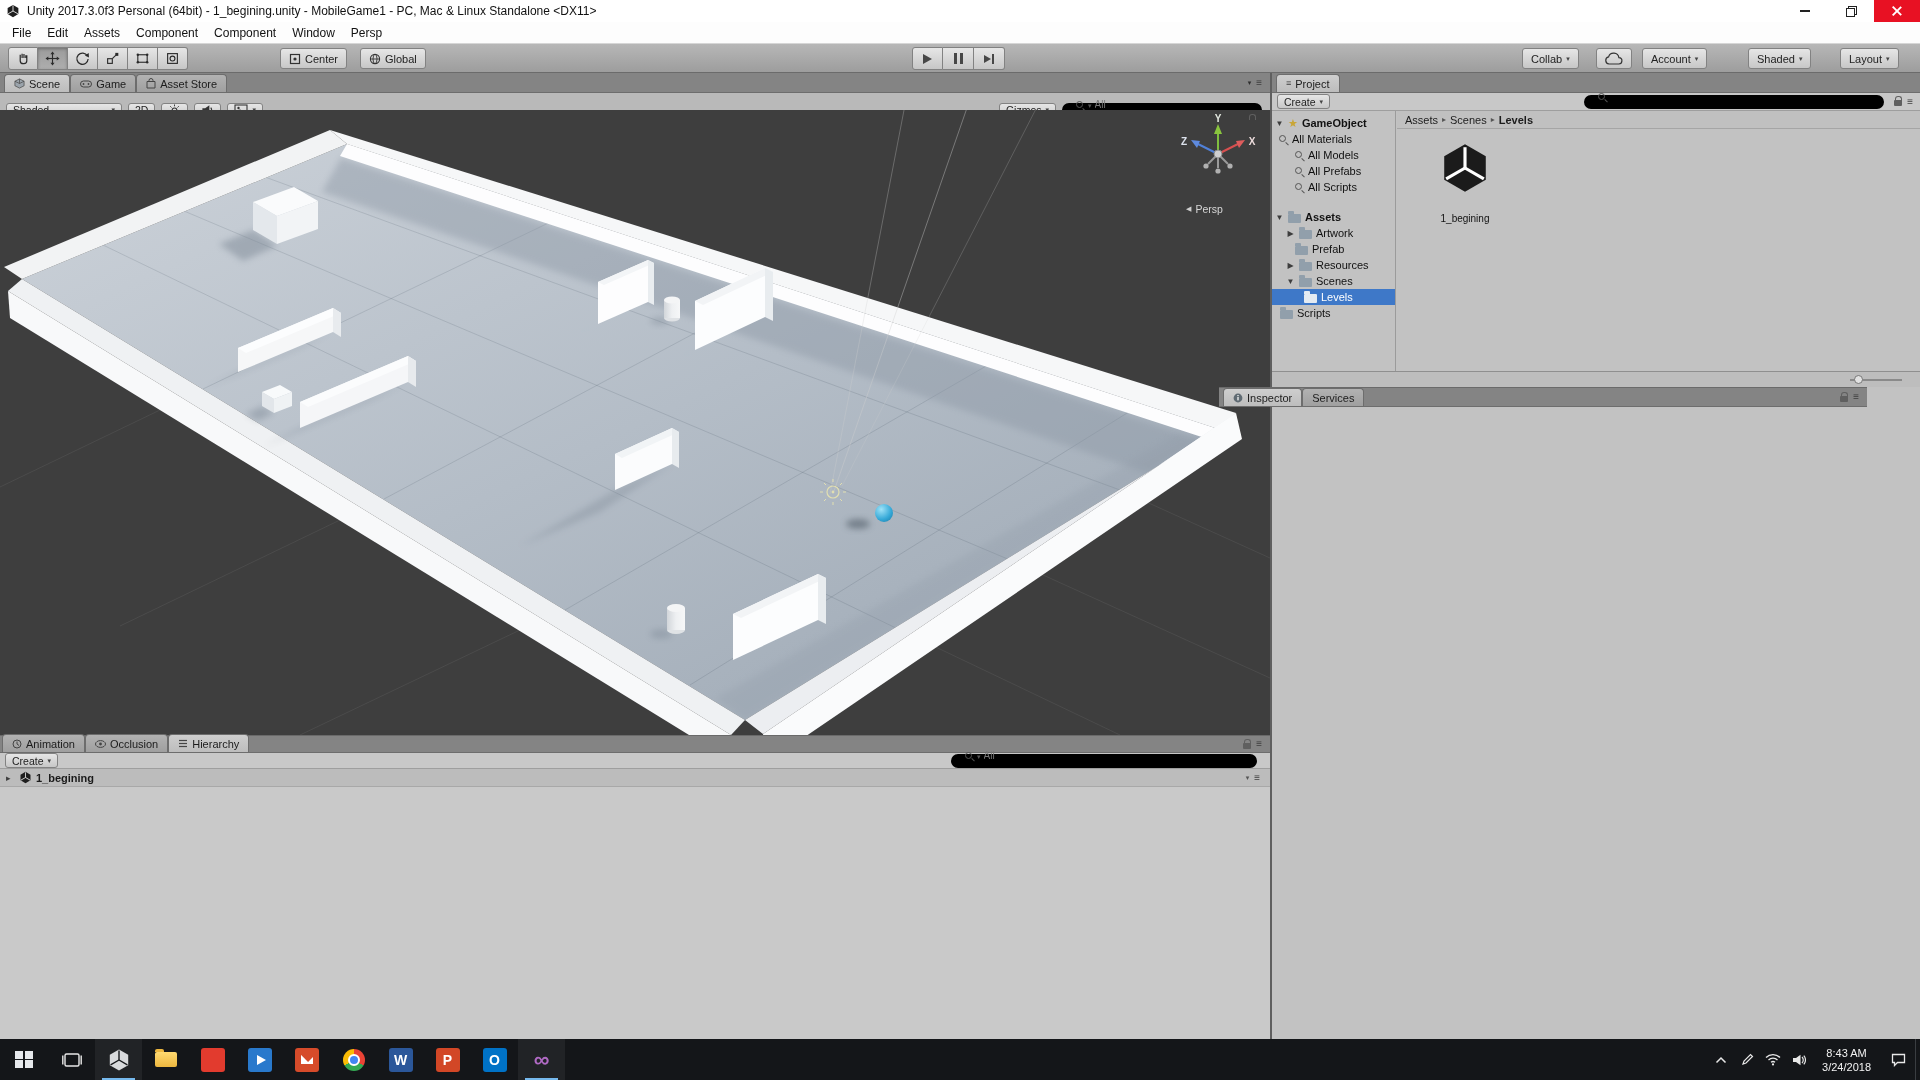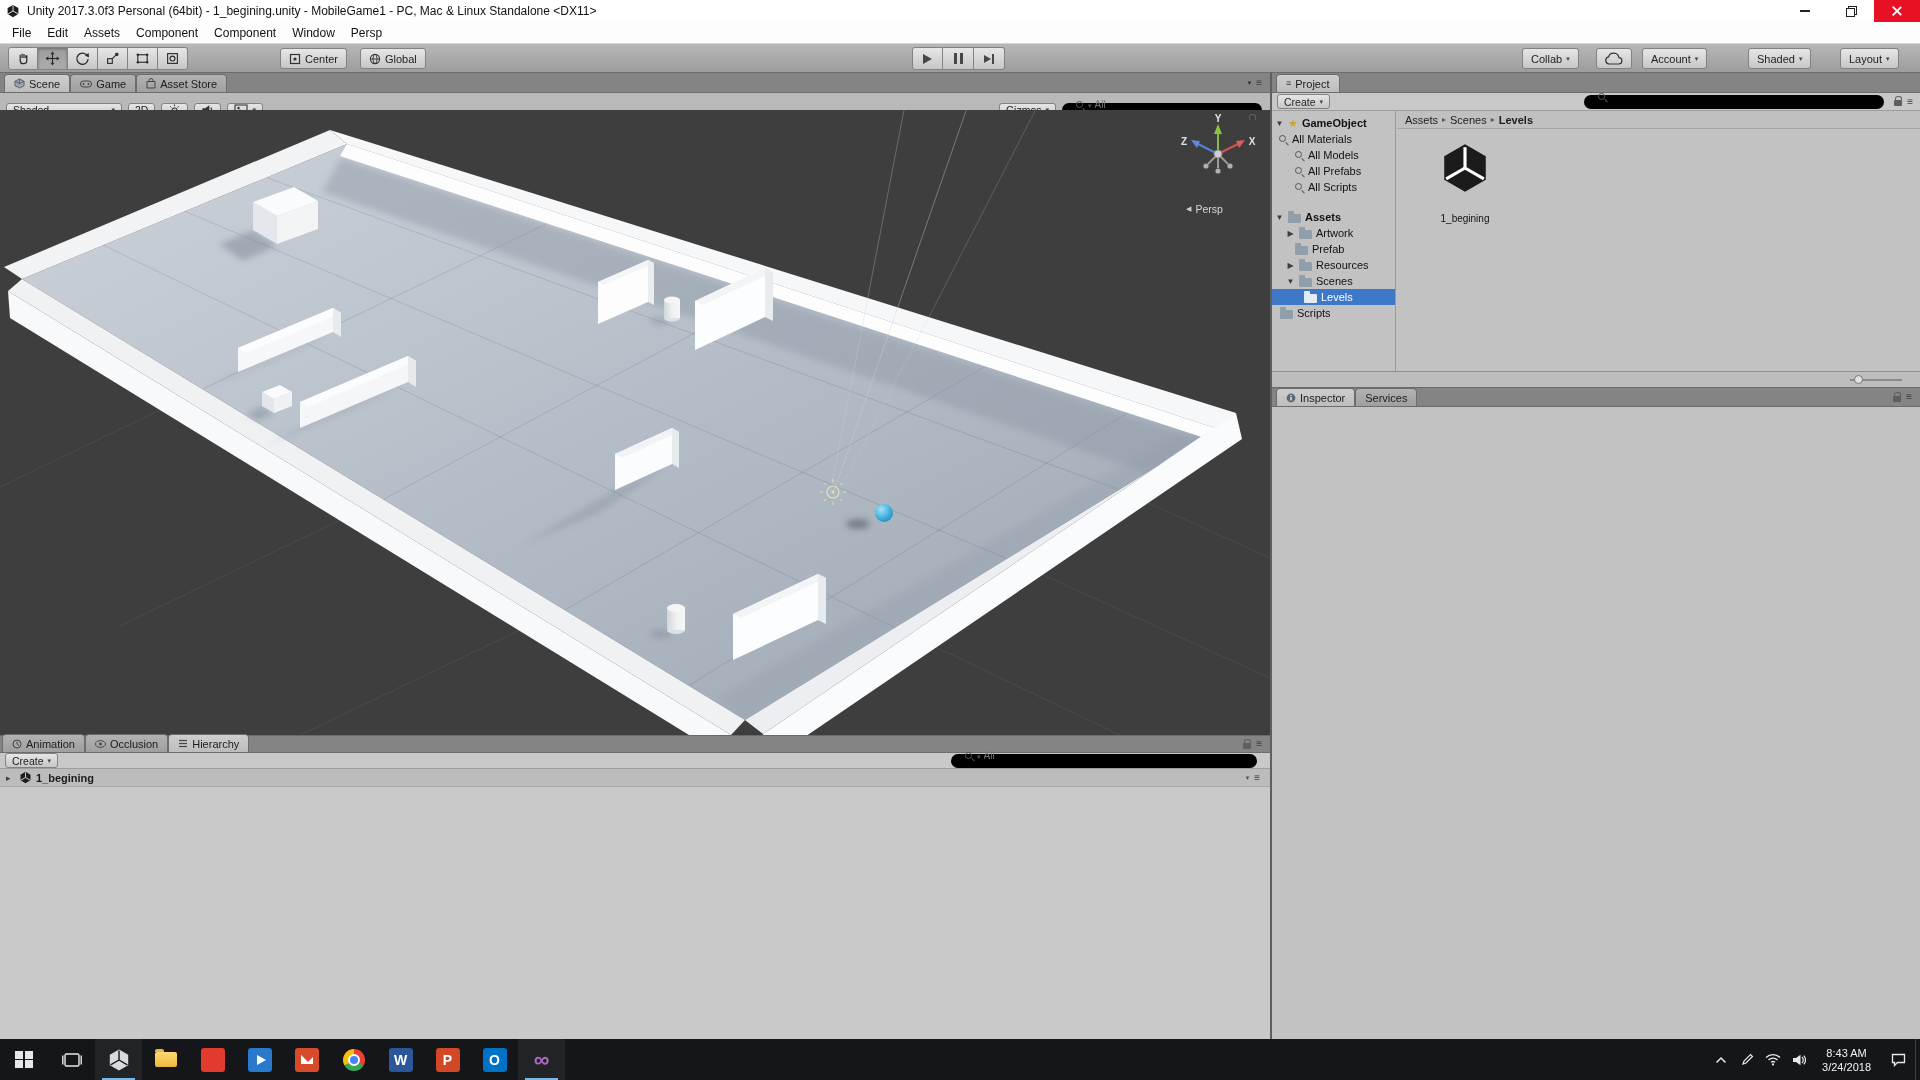--- a/index.html
+++ b/index.html
@@ -645,21 +645,21 @@
 </div>
 
 <div class="abs flex" style="left:1272px;top:371px;width:648px;height:16px;background:#bdbdbd;border-top:1px solid #8f8f8f">
   <span style="margin-left:auto"></span>
   <div style="position:relative;width:52px;height:16px;margin-right:18px">
     <div style="position:absolute;left:0;right:0;top:7px;height:2px;background:#8a8a8a"></div>
     <div style="position:absolute;left:4px;top:3.5px;width:9px;height:9px;border-radius:50%;background:#e2e2e2;border:1px solid #777"></div>
   </div>
 </div>
 
-<div class="abs tabrow" style="left:1272px;top:387px;width:648px;height:20px;padding-left:4px;border-top:1px solid #6a6a6a">
+<div class="abs tabrow" style="left:1219px;top:387px;width:648px;height:20px;padding-left:4px;border-top:1px solid #6a6a6a">
   <div class="tab sel">
     <span class="tabicon">
         <svg width="10" height="10" viewBox="0 0 10 10">
           <circle cx="5" cy="5" r="4.4" fill="#5f6a72"></circle>
           <rect x="4.4" y="4" width="1.2" height="3.4" fill="#fff"></rect>
           <rect x="4.4" y="2" width="1.2" height="1.2" fill="#fff"></rect>
         </svg>
       </span>
     <span>Inspector</span>
   </div>

